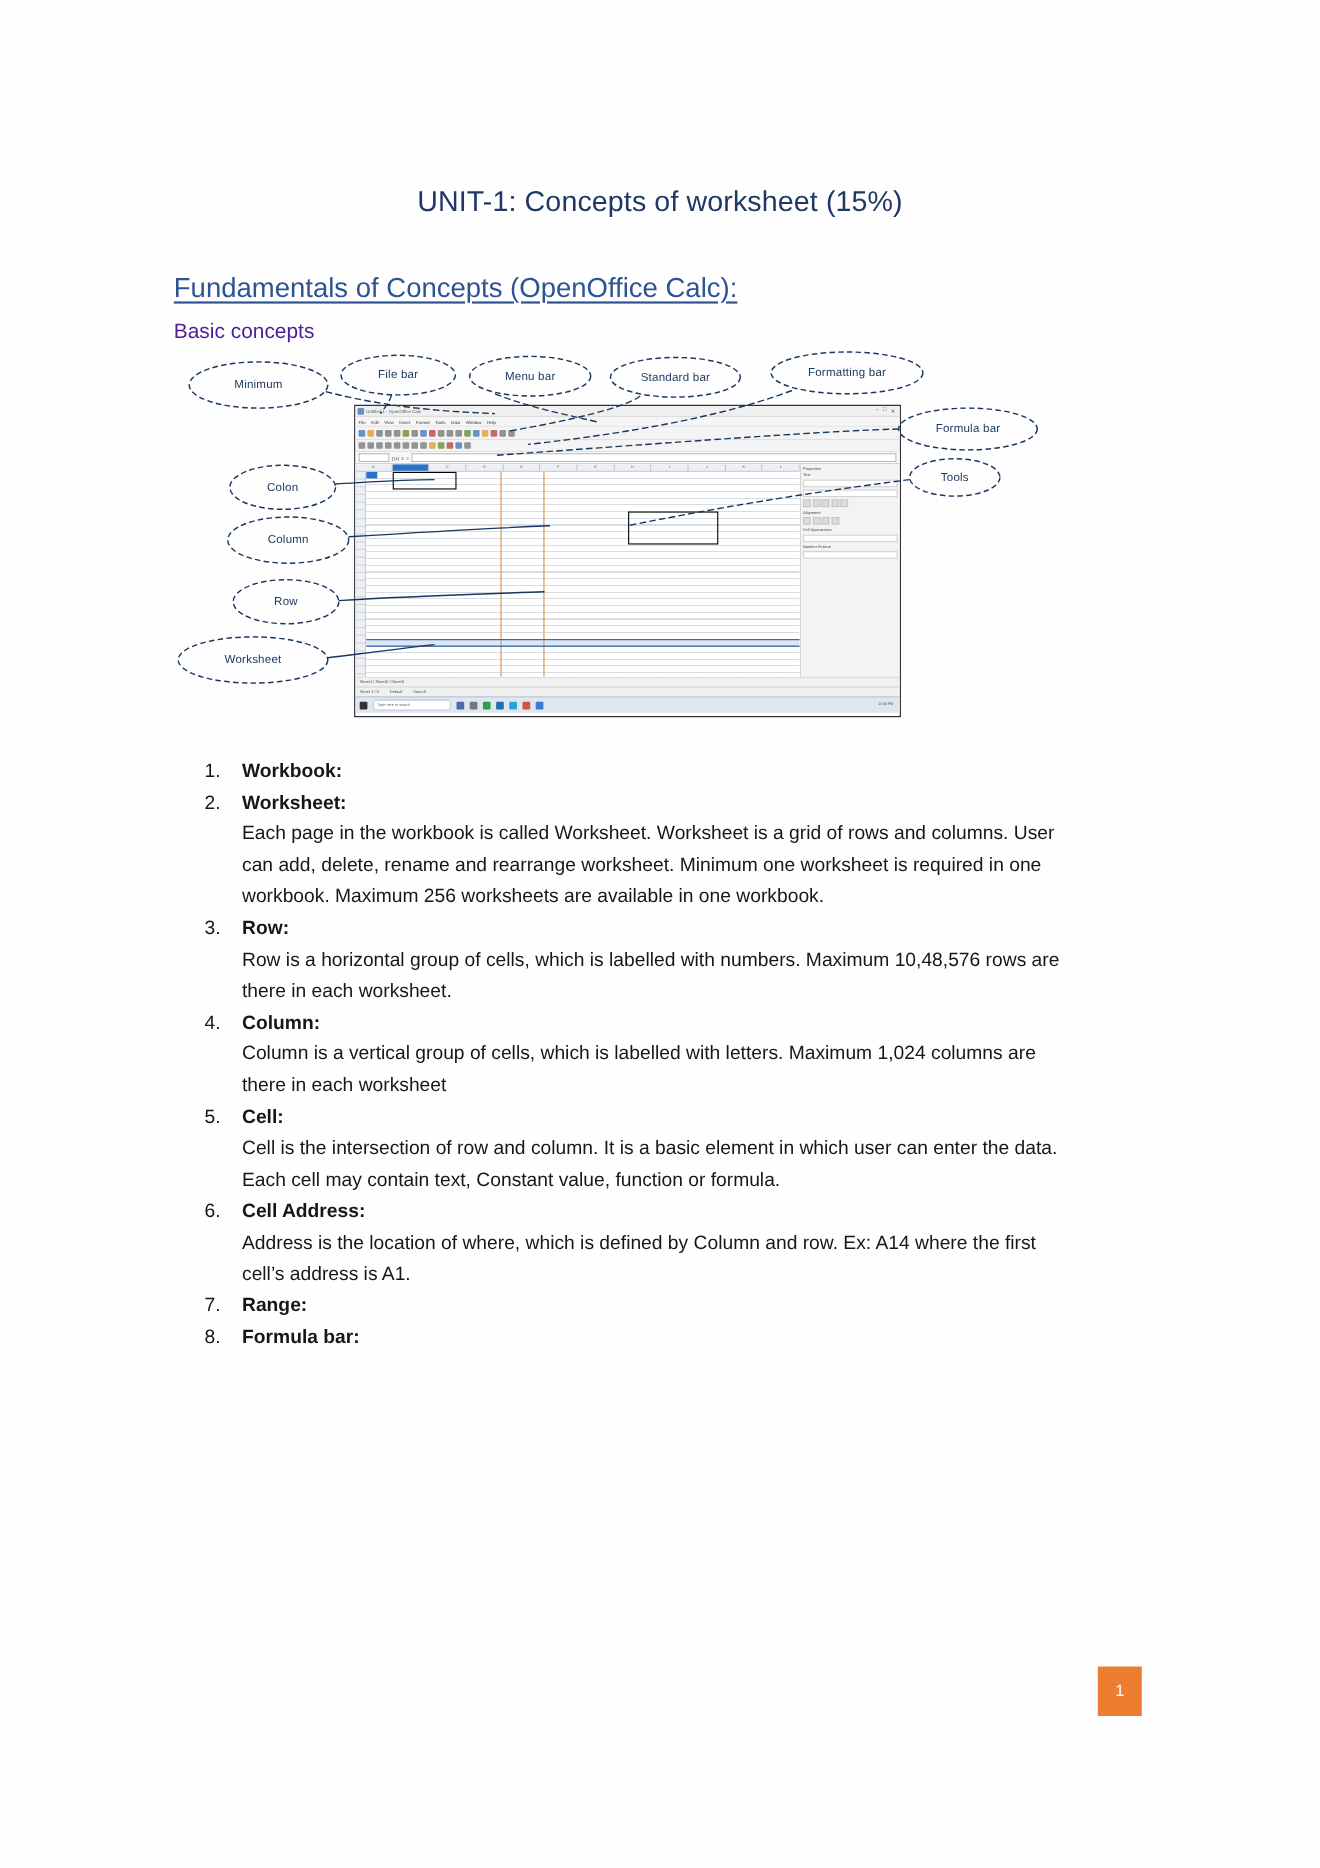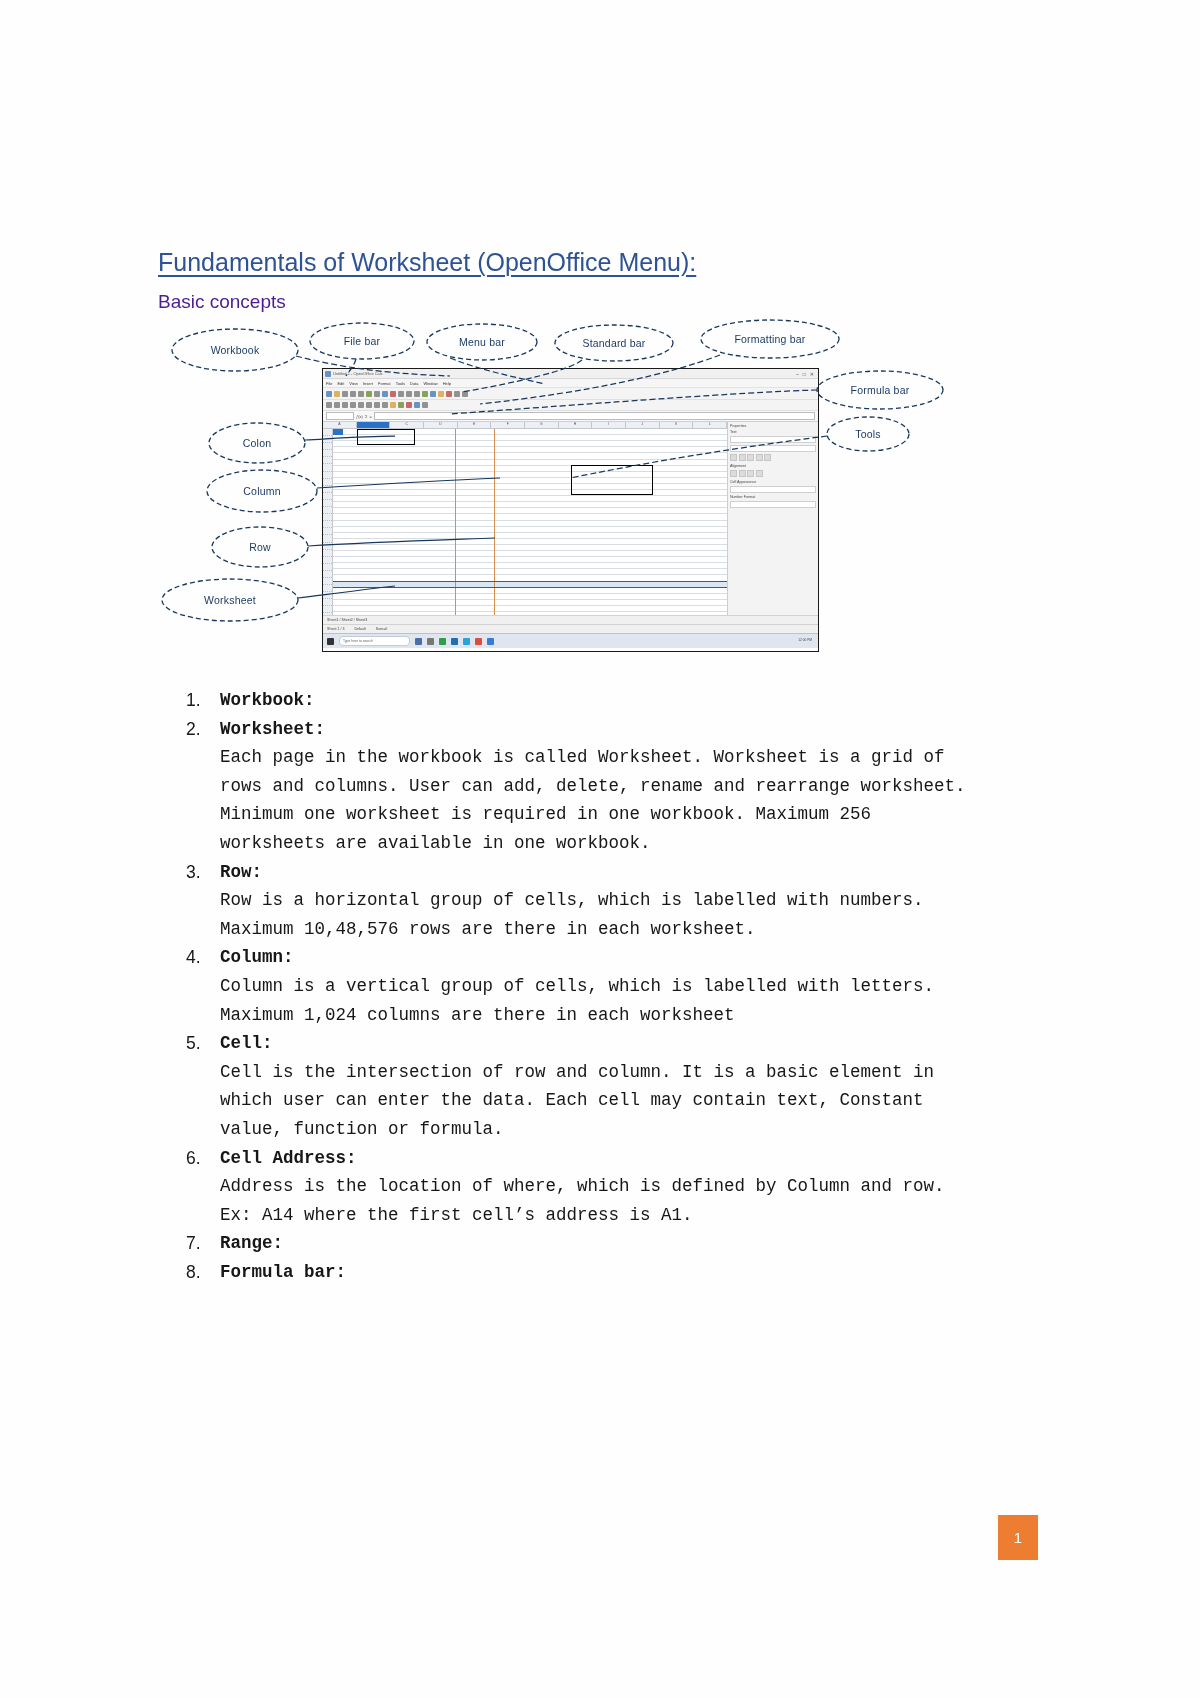--- a/index.html
+++ b/index.html
@@ -133,41 +133,42 @@
 
   
   .list{
     position:absolute;
     top:686px;left:186px;width:780px;
     font-size:17.5px;color:#171717;
     line-height:28.6px;
   }
   .li{display:flex;margin-bottom:0;}
   .li .num{width:34px;flex:none;text-align:left;}
-  .li .content{flex:1;font-family:Liberation Mono, monospace;}
+  .li .content{flex:1;}
   .li .term{font-weight:bold;}
   .li .body{display:block;}
 
   
   .page-badge{
     position:absolute;
     left:998px;top:1515px;
     width:40px;height:45px;
     background:#ed7d31;
     color:#ffffff;
     font-size:15px;
     display:flex;align-items:center;justify-content:center;
   }
 </style>
 </head>
 <body>
 
 <div class="page">
 
-  <div class="section-title">Fundamentals of Worksheet (OpenOffice Menu):</div>
+  <div class="doc-title">UNIT-1: Concepts of worksheet (15%)</div>
+  <div class="section-title">Fundamentals of Concepts (OpenOffice Calc):</div>
   <div class="sub-title">Basic concepts</div>
 
   <div class="figure">
 
     <div class="calc-shot">
 
       <div class="calc-titlebar">
         <span class="ti b"></span>
         <span class="ttl">Untitled 1 - OpenOffice Calc</span>
         <span class="tb-right">
@@ -364,21 +365,21 @@
         <path d="M677,118 C 600,128 520,140 420,160"></path>
       </g>
       <g fill="none" stroke="#17375e" stroke-width="1.25">
         <path d="M155,122 C 190,120 215,118 245,118"></path>
         <path d="M167,170 C 230,166 300,162 350,160"></path>
         <path d="M158,228 C 220,224 290,222 345,220"></path>
         <path d="M148,280 C 180,276 210,272 245,268"></path>
       </g>
     </svg>
 
-    <div class="callout-label" style="left:85px;top:32px;">Workbook</div>
+    <div class="callout-label" style="left:85px;top:32px;">Minimum</div>
     <div class="callout-label" style="left:212px;top:23px;">File bar</div>
     <div class="callout-label" style="left:332px;top:24px;">Menu bar</div>
     <div class="callout-label" style="left:464px;top:25px;">Standard bar</div>
     <div class="callout-label" style="left:620px;top:21px;">Formatting bar</div>
     <div class="callout-label" style="left:730px;top:72px;">Formula bar</div>
     <div class="callout-label" style="left:718px;top:116px;">Tools</div>
     <div class="callout-label" style="left:107px;top:125px;">Colon</div>
     <div class="callout-label" style="left:112px;top:173px;">Column</div>
     <div class="callout-label" style="left:110px;top:229px;">Row</div>
     <div class="callout-label" style="left:80px;top:282px;">Worksheet</div>

